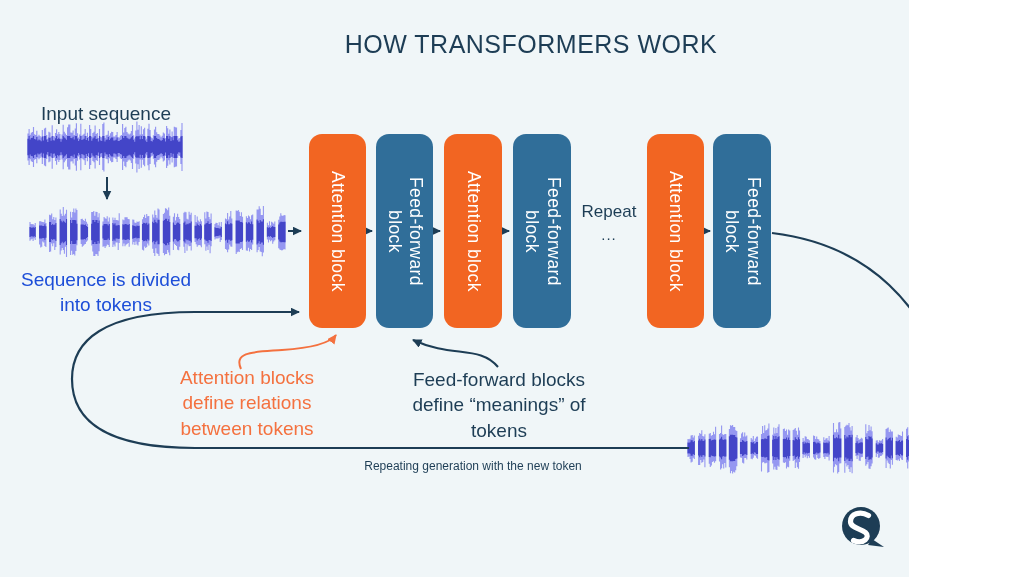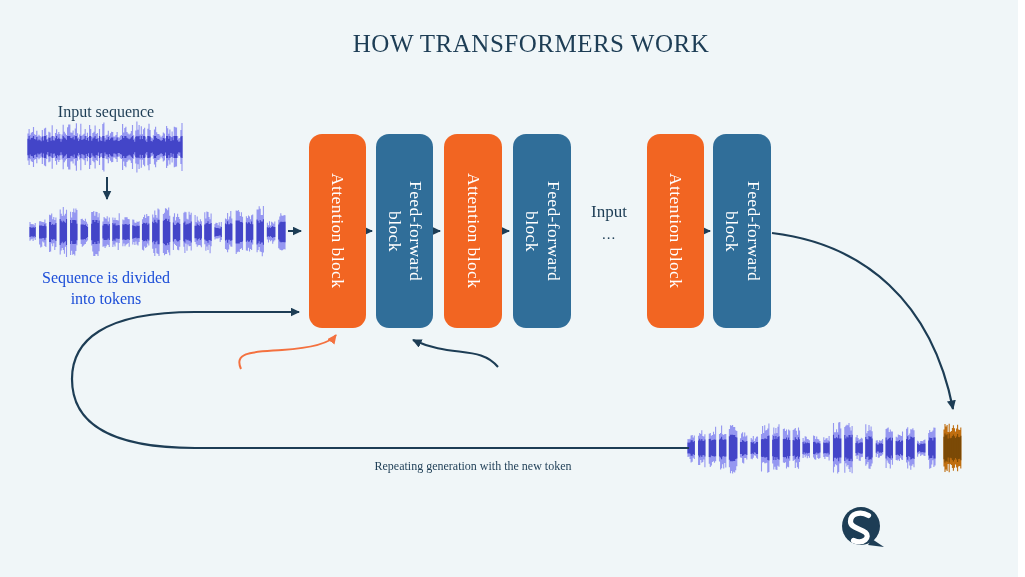--- a/index.html
+++ b/index.html
@@ -1,24 +1,24 @@
 <!DOCTYPE html>
 <html><head>
 <meta charset="utf-8">
 <style>
   html,body{margin:0;padding:0;}
   .canvas{
-    position:relative;width:1018px;height:577px;overflow:hidden;
-    font-family:Liberation Serif, serif;
+    position:relative;width:909px;height:577px;overflow:hidden;
+    font-family:Liberation Sans, sans-serif;
     background:#f0f6f8;
   }
   .abs{position:absolute;}
   .ctr{transform:translateX(-50%);text-align:center;}
   .title{font-size:25px;font-weight:500;letter-spacing:.5px;white-space:nowrap;}
-  .lbl{font-size:16px;line-height:1.33;white-space:pre-line;}
+  .lbl{font-size:19px;line-height:1.33;white-space:pre-line;}
   .lbl16{font-size:12px;white-space:nowrap;}
   .navy-text{color:#1d3d55;}
   .orange-text{color:#f4713f;}
   .block{
     position:absolute;top:134px;height:194px;border-radius:13px;
     display:flex;align-items:center;justify-content:center;
   }
   .block-label{
     writing-mode:vertical-rl;color:#ffffff;font-size:17.5px;
     letter-spacing:.4px;white-space:pre-line;text-align:center;line-height:1.25;
@@ -94,23 +94,29 @@
 block</span>
   </div>
   <div class="block attention" style="left: 647px; width: 57px; background: rgb(242, 101, 34);">
     <span class="block-label">Attention block</span>
   </div>
   <div class="block feedforward" style="left: 713px; width: 58px; background: rgb(48, 110, 153);">
     <span class="block-label">Feed-forward
 block</span>
   </div>
 
-  <div class="abs ctr repeat-lbl navy-text" style="left: 609px; top: 202px; color: rgb(29, 61, 85);">Input</div>
+  <div class="abs ctr repeat-lbl navy-text" style="left: 609px; top: 202px; color: rgb(29, 61, 85);">Repeat</div>
   <div class="abs ctr dots navy-text" style="left: 609px; top: 226px; color: rgb(29, 61, 85);">...</div>
 
+  <div class="abs ctr lbl orange-text" style="left: 247px; top: 365px; color: rgb(244, 113, 63);">Attention blocks
+define relations
+between tokens</div>
+  <div class="abs ctr lbl navy-text" style="left: 499px; top: 367px; color: rgb(29, 61, 85);">Feed-forward blocks
+define “meanings” of
+tokens</div>
   <div class="abs ctr lbl16 navy-text" style="left: 473px; top: 459px; color: rgb(29, 61, 85);">Repeating generation with the new token</div>
 
   <div class="logo">
     <svg width="47" height="48" viewBox="0 0 47 48">
       <circle cx="22" cy="23" r="19" class="logo-fill" fill="#1d3d55"></circle>
       <path d="M33 36 L45 44 L29 42 Z" class="logo-fill" fill="#1d3d55"></path>
       <path d="M29.5 12.5 C21 7.5 11.5 11 11.5 18.5 C11.5 25 21.5 25.5 26.5 29.5 C31.5 33.8 25 42 14.5 37.5" fill="none" stroke="#ffffff" stroke-width="5.2" stroke-linecap="round"></path>
     </svg>
   </div>
 

